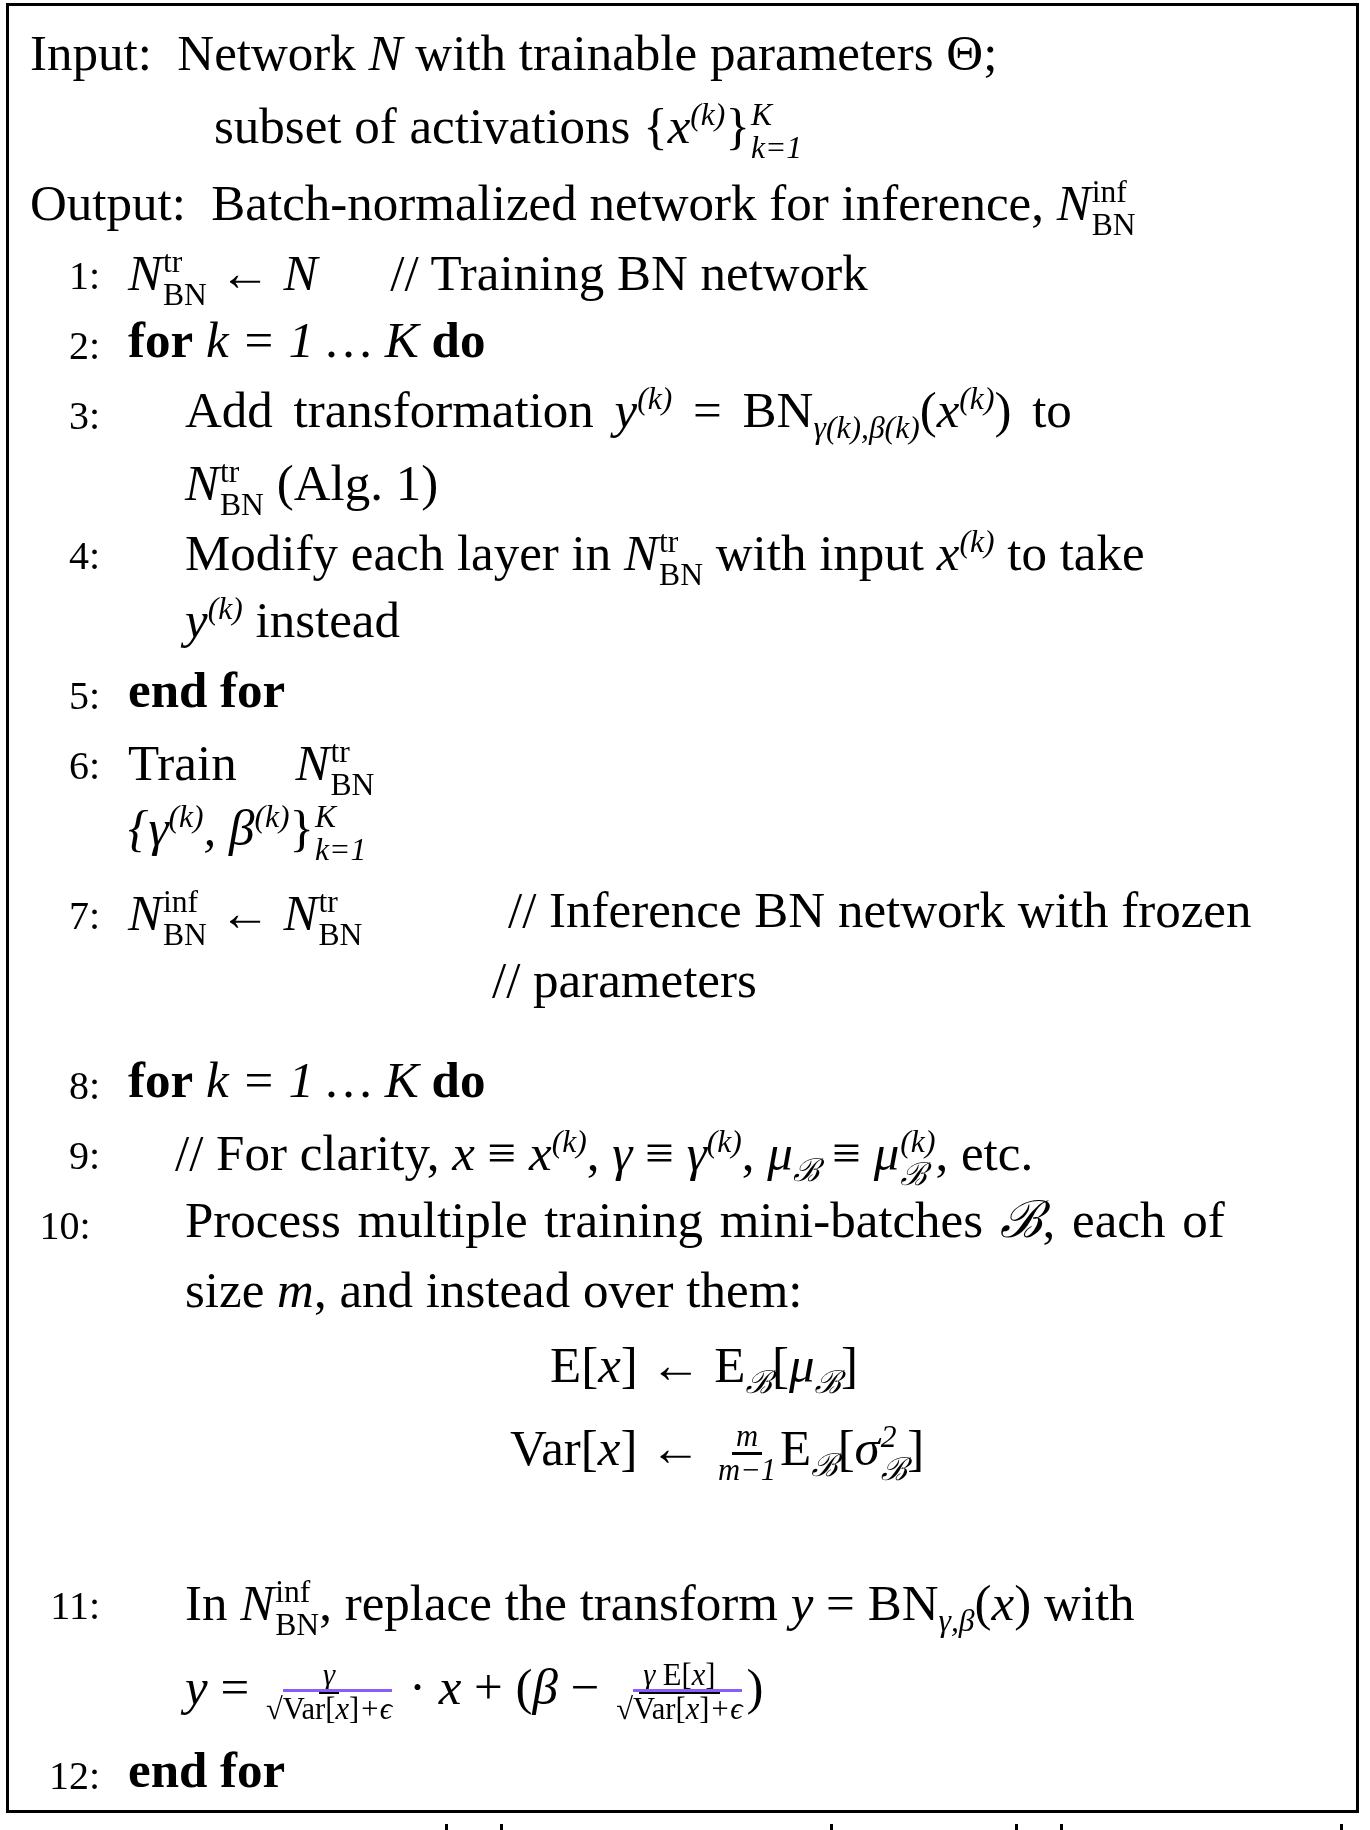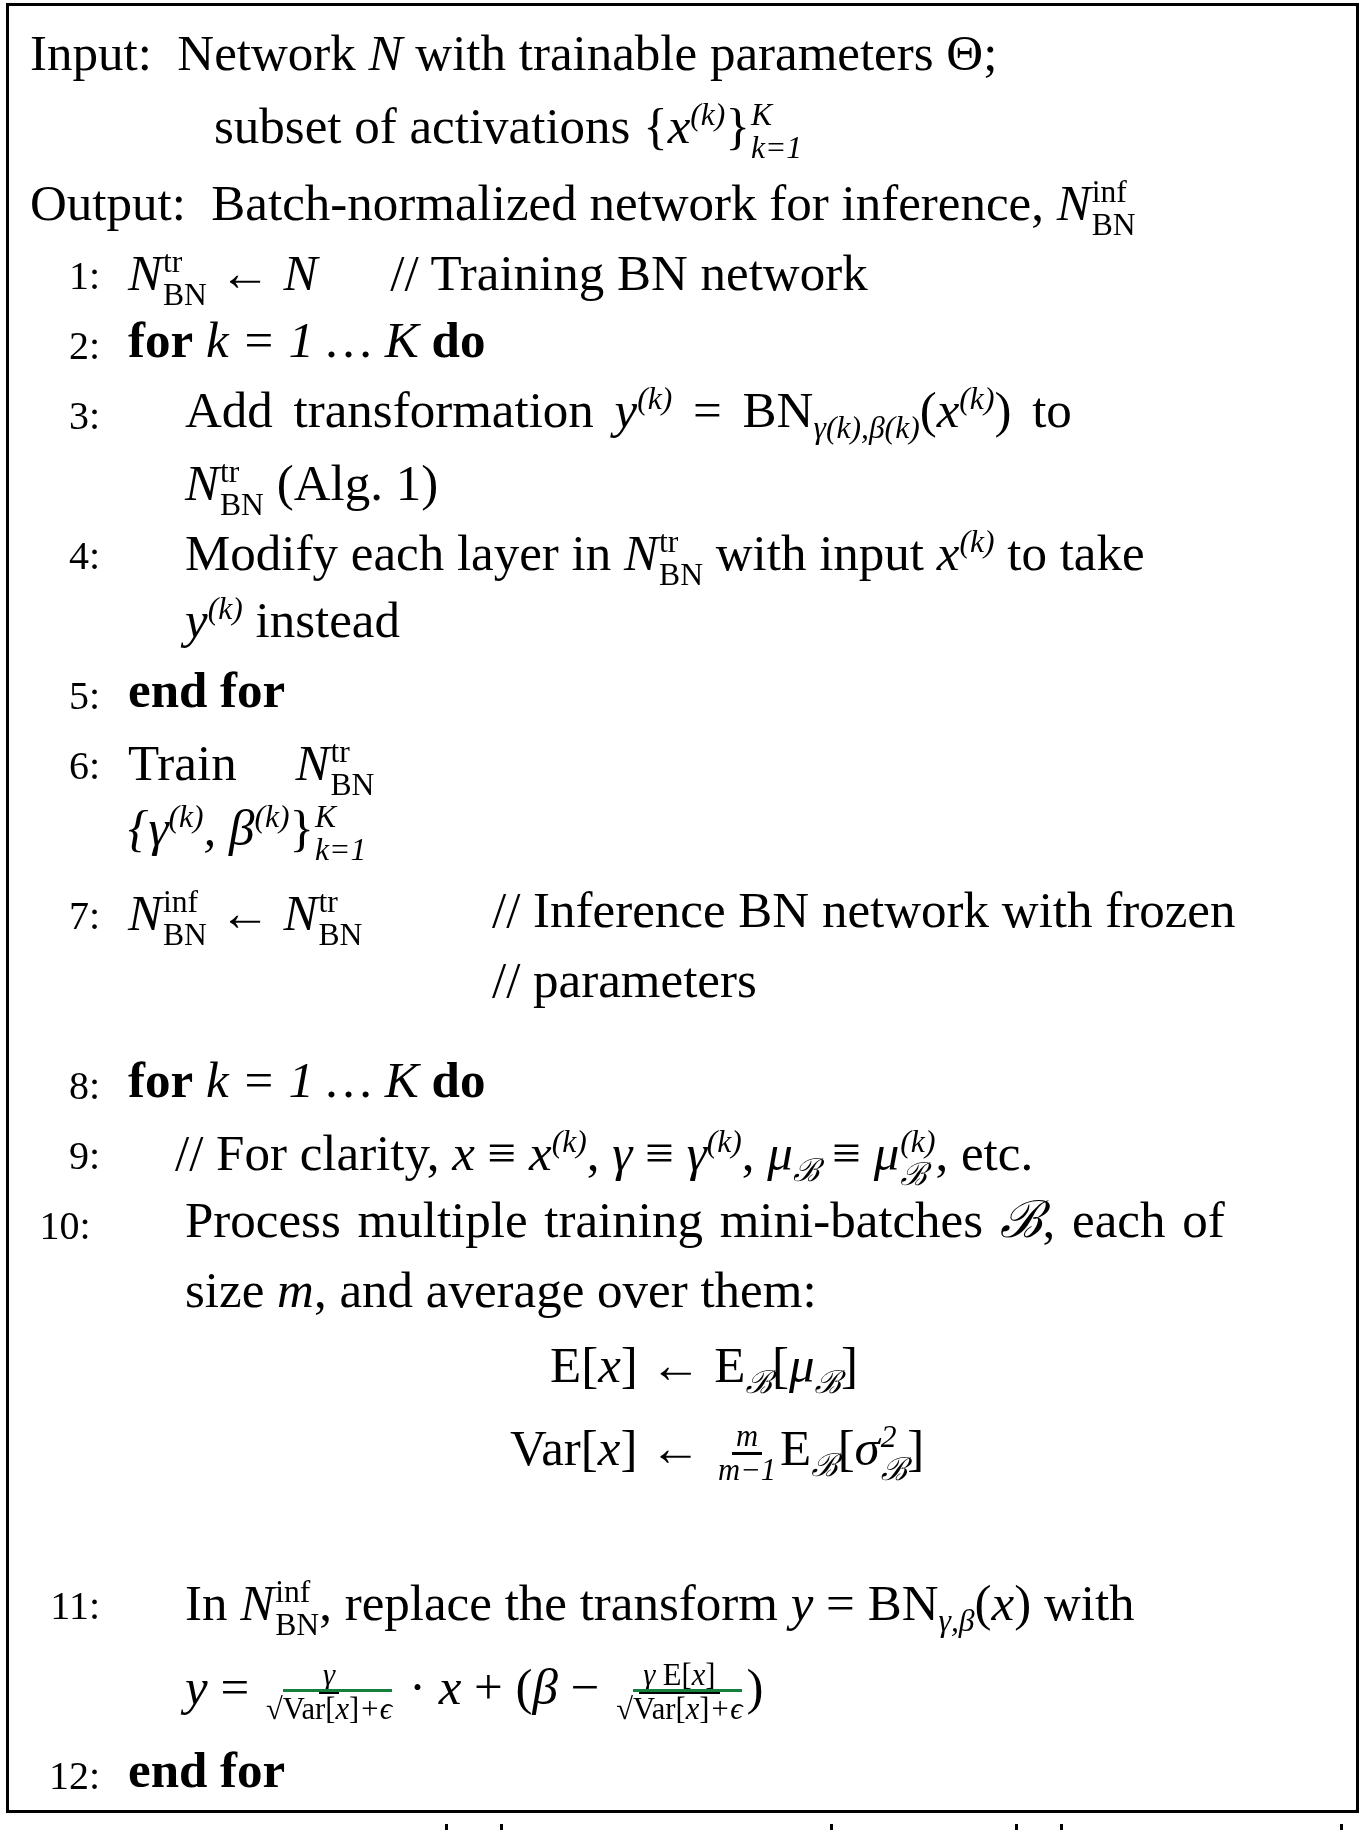--- a/index.html
+++ b/index.html
@@ -15,21 +15,21 @@
     position: absolute; white-space: nowrap; font-size: 51px; line-height: 1;
   }
   .lbl { font-weight: normal; }
   .num { position: absolute; font-size: 40px; white-space: nowrap; text-align: right; width: 70px; }
   .b { font-weight: bold; }
   .i { font-style: italic; }
   sup, sub { font-size: 0.62em; line-height: 0; }
   .ss { display: inline-flex; flex-direction: column; vertical-align: middle; font-size: 0.62em; line-height: 1.05; margin-left: 1px; }
   .frac { display: inline-flex; flex-direction: column; align-items: center; vertical-align: middle; font-size: 0.6em; margin: 0 4px; }
   .frac .top { border-bottom: 3px solid #000; padding: 0 4px; }
-  .sqrt { border-top: 3px solid #15803d; }
+  .sqrt { border-top: 3px solid #8b5cf6; }
   .clip { position: absolute; left: 0; top: 1818px; width: 1370px; height: 12px; overflow: hidden; }
   .clip span { position: absolute; top: 6px; height: 8px; background: #000; width: 3px; }
 </style>
 </head>
 <body>
 
 <div class="frame"></div>
 
 <div class="line" style="left:30px;top:28px;">
   <span class="lbl">Input:</span>&nbsp;
@@ -106,42 +106,42 @@
 <div class="num" style="left:30px;top:892px;">7:</div>
 <div class="line" style="left:128px;top:885px;">
   <span class="i">N</span><span class="ss">
       <span>inf</span>
       <span>BN</span>
     </span><span> ← </span><span class="i">N</span><span class="ss">
       <span>tr</span>
       <span>BN</span>
     </span>
 </div>
-<div class="line" style="left:492px;top:885px;">// Inference BN network with frozen</div>
+<div class="line" style="left:508px;top:885px;">// Inference BN network with frozen</div>
 <div class="line" style="left:492px;top:955px;">// parameters</div>
 
 <div class="num" style="left:30px;top:1062px;">8:</div>
 <div class="line" style="left:128px;top:1055px;">
   <span class="b">for</span><span class="i"> k = 1 … K </span><span class="b">do</span>
 </div>
 
 <div class="num" style="left:30px;top:1132px;">9:</div>
 <div class="line" style="left:175px;top:1125px;">
   <span>// For clarity, </span><span class="i">x</span><span> ≡ </span><span class="i">x</span><sup class="i">(k)</sup>, <span class="i">γ</span><span> ≡ </span><span class="i">γ</span><sup class="i">(k)</sup>, <span class="i">μ</span><sub class="i">ℬ</sub><span> ≡ </span><span class="i">μ</span><span class="ss i">
       <span>(k)</span>
       <span>ℬ</span>
     </span><span>, etc.</span>
 </div>
 
 <div class="num" style="left:30px;top:1202px;text-align:center;">10:</div>
 <div class="line" style="left:185px;top:1195px;word-spacing:4px;">
   <span>Process multiple training mini-batches </span><span class="i">ℬ</span><span>, each of</span>
 </div>
 <div class="line" style="left:185px;top:1265px;">
-  <span>size </span><span class="i">m</span><span>, and average over them:</span>
+  <span>size </span><span class="i">m</span><span>, and instead over them:</span>
 </div>
 <div class="line" style="left:550px;top:1340px;">
   <span>E</span>[<span class="i">x</span>]<span> ← </span><span>E</span><sub class="i">ℬ</sub>[<span class="i">μ</span><sub class="i">ℬ</sub>]
 </div>
 <div class="line" style="left:510px;top:1420px;">
   <span>Var</span>[<span class="i">x</span>]<span> ← </span><span class="frac i">
       <span class="top">m</span>
       <span>m−1</span>
     </span><span>E</span><sub class="i">ℬ</sub>[<span class="i">σ</span><span class="ss i">
       <span>2</span>

